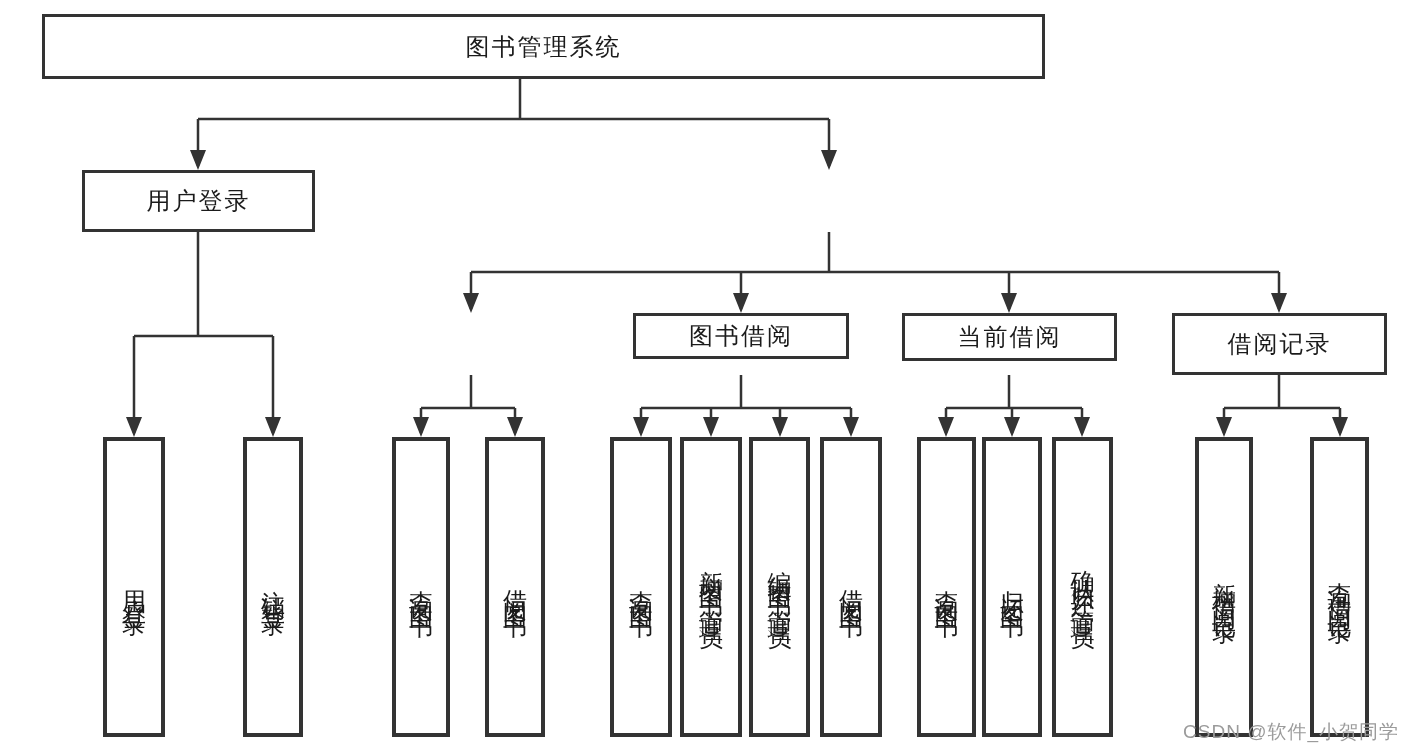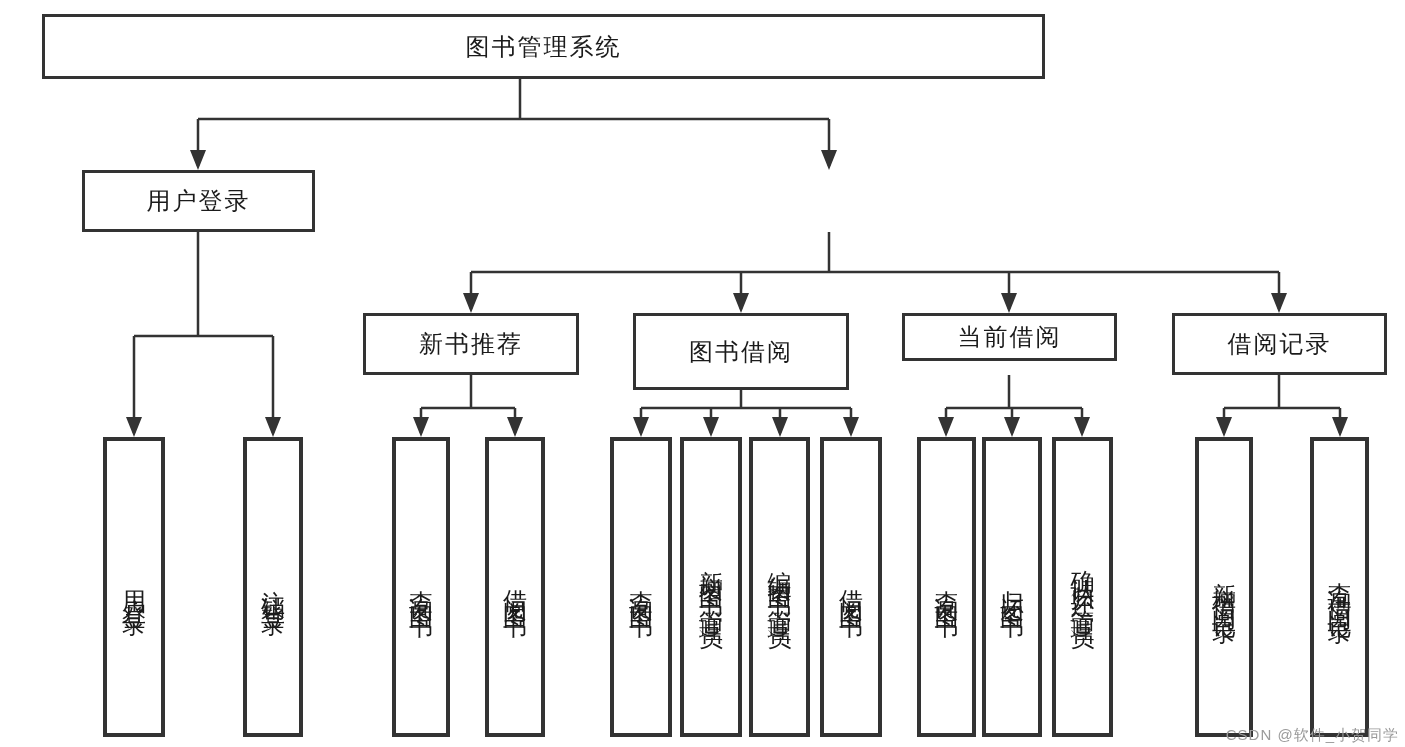--- a/index.html
+++ b/index.html
@@ -40,42 +40,42 @@
     line-height: 1;
     overflow: hidden;
   }
   
   .n-root           { left: 36px;   top: 14px;  width: 1003px; height: 65px; margin-left: 6px; }
   
   .n-user-login     { left: 82px;   top: 170px; width: 233px; height: 62px; }
   .n-book-mgmt      { left: 713px;  top: 170px; width: 233px; height: 62px; }
   
   .n-new-book-rec   { left: 363px;  top: 313px; width: 216px; height: 62px; }
-  .n-book-borrow    { left: 633px;  top: 313px; width: 216px; height: 77px; }
+  .n-book-borrow    { left: 633px;  top: 313px; width: 216px; height: 46px; }
   .n-current-borrow { left: 902px;  top: 313px; width: 215px; height: 48px; }
   .n-borrow-records { left: 1172px; top: 313px; width: 215px; height: 62px; }
   
   .l-ul0 { left: 103px;  top: 437px; width: 62px; height: 300px; }
   .l-ul1 { left: 243px;  top: 437px; width: 60px; height: 300px; }
   .l-nb0 { left: 392px;  top: 437px; width: 58px; height: 300px; }
   .l-nb1 { left: 485px;  top: 437px; width: 60px; height: 300px; }
   .l-bb0 { left: 610px;  top: 437px; width: 62px; height: 300px; }
   .l-bb1 { left: 680px;  top: 437px; width: 62px; height: 300px; }
   .l-bb2 { left: 749px;  top: 437px; width: 61px; height: 300px; }
   .l-bb3 { left: 820px;  top: 437px; width: 62px; height: 300px; }
   .l-cb0 { left: 917px;  top: 437px; width: 59px; height: 300px; }
   .l-cb1 { left: 982px;  top: 437px; width: 60px; height: 300px; }
   .l-cb2 { left: 1052px; top: 437px; width: 61px; height: 300px; }
   .l-br0 { left: 1195px; top: 437px; width: 58px; height: 300px; }
   .l-br1 { left: 1310px; top: 437px; width: 59px; height: 300px; }
   .watermark {
     position: absolute;
     right: 6px;
     bottom: 2px;
-    font-size: 15px;
+    font-size: 19px;
     color: #9b9b9b;
     letter-spacing: 1px;
     background: transparent;
   }
 </style>
 </head>
 <body>
 
 <div class="canvas">
 
@@ -100,21 +100,20 @@
       M772 417 H788 L780 437 Z  M843 417 H859 L851 437 Z
       M938 417 H954 L946 437 Z  M1004 417 H1020 L1012 437 Z
       M1074 417 H1090 L1082 437 Z
       M1216 417 H1232 L1224 437 Z  M1332 417 H1348 L1340 437 Z"></path>
   </svg>
 
   <div class="node n-root">图书管理系统</div>
 
   <div class="node n-user-login">用户登录</div>
 
-  <div class="node n-new-book-rec">新书推荐</div>
   <div class="node n-book-borrow">图书借阅</div>
   <div class="node n-current-borrow">当前借阅</div>
   <div class="node n-borrow-records">借阅记录</div>
 
   <div class="node leaf l-ul0">用户登录</div>
   <div class="node leaf l-ul1">注销登录</div>
 
   <div class="node leaf l-nb0">查询图书</div>
   <div class="node leaf l-nb1">借阅图书</div>
 

